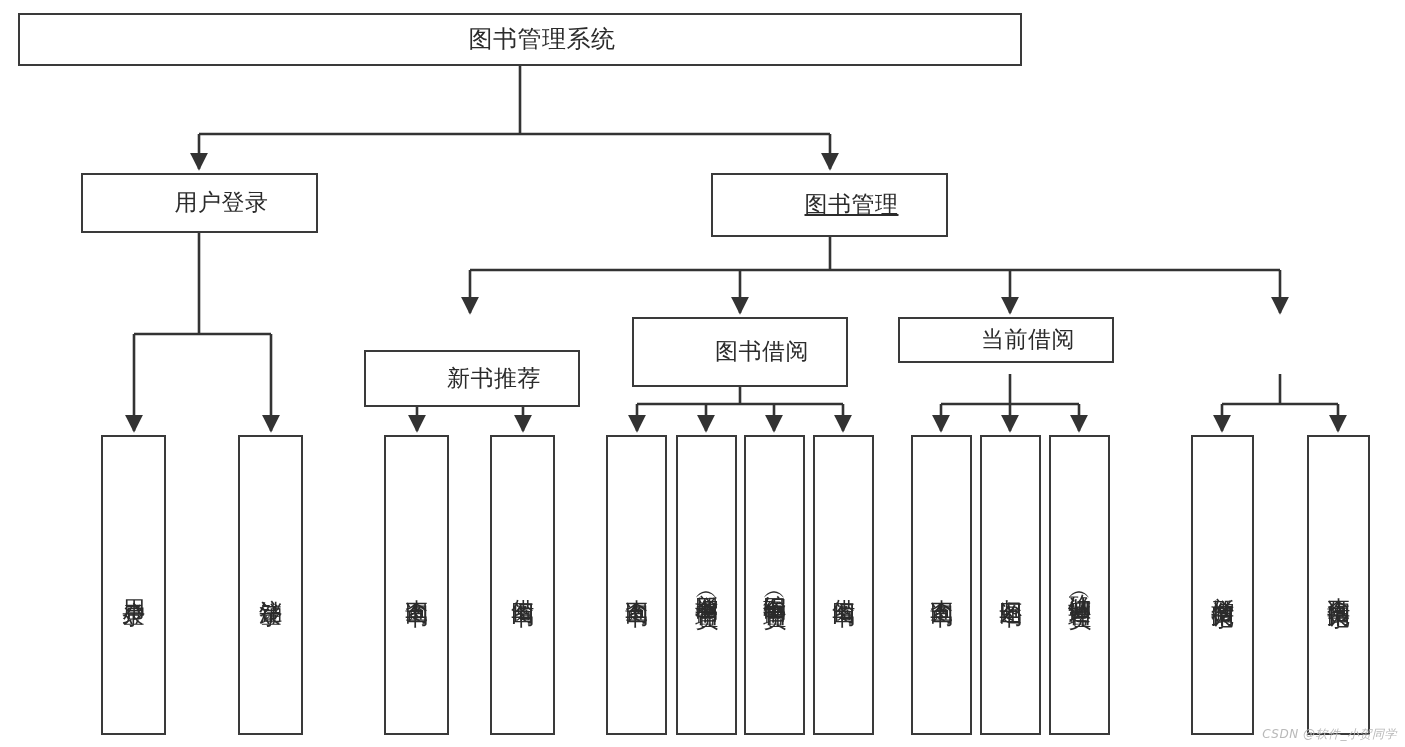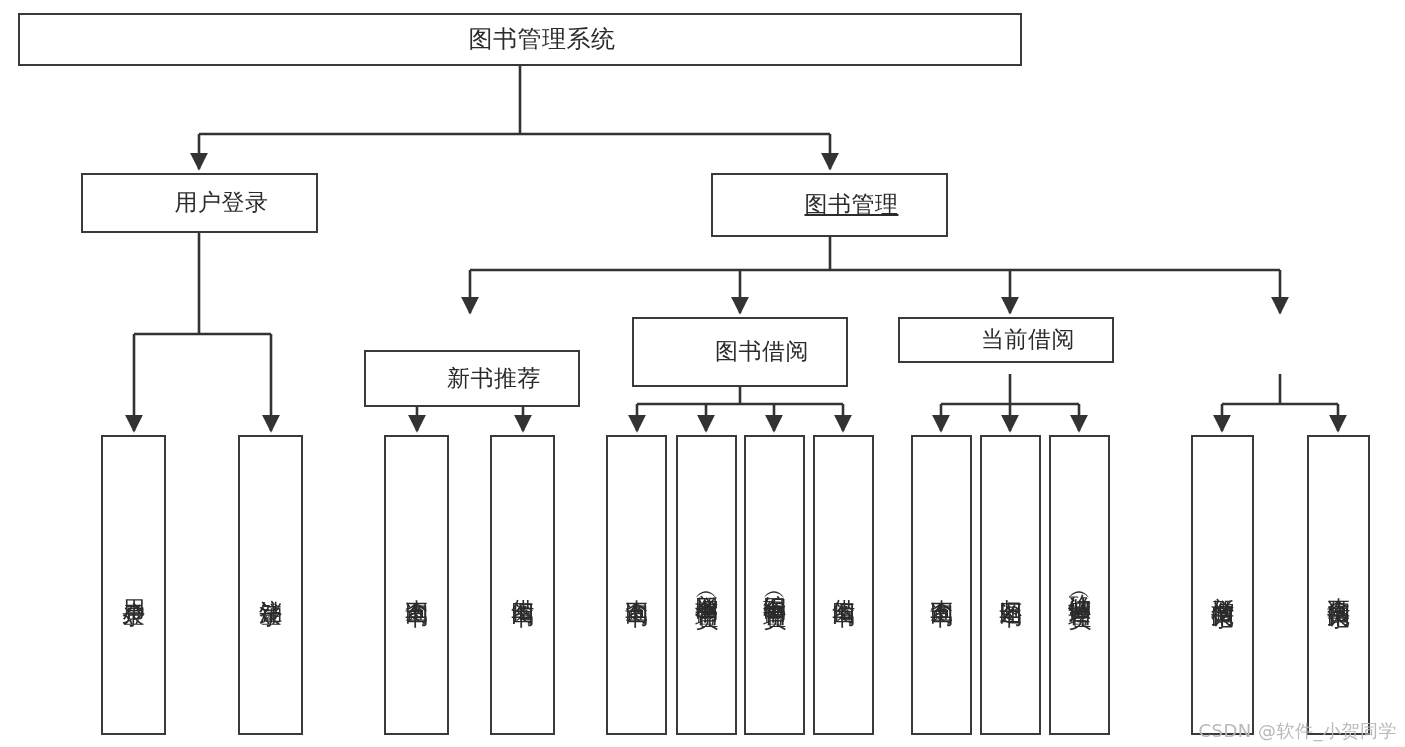--- a/index.html
+++ b/index.html
@@ -55,25 +55,26 @@
     font-size: 23px;
     line-height: 1.28;
     letter-spacing: 2px;
     white-space: nowrap;
     color: #2b2b2b;
   }
   #watermark {
     position: absolute;
     right: 8px;
     bottom: 4px;
-    font-size: 18px;
+    font-size: 12px;
     color: #b9b9b9;
     white-space: nowrap;
     letter-spacing: 0.5px;
     font-family: "DejaVu Sans", "Liberation Sans", sans-serif;
+    font-style: italic;
   }
 </style>
 </head>
 <body>
 
 <div id="canvas">
 
   <svg id="wires" viewBox="0 0 1405 747" xmlns="http://www.w3.org/2000/svg">
     <defs>
       <marker id="arrow" viewBox="0 0 10 10" refX="9" refY="5" markerWidth="7" markerHeight="7" orient="auto-start-reverse">

